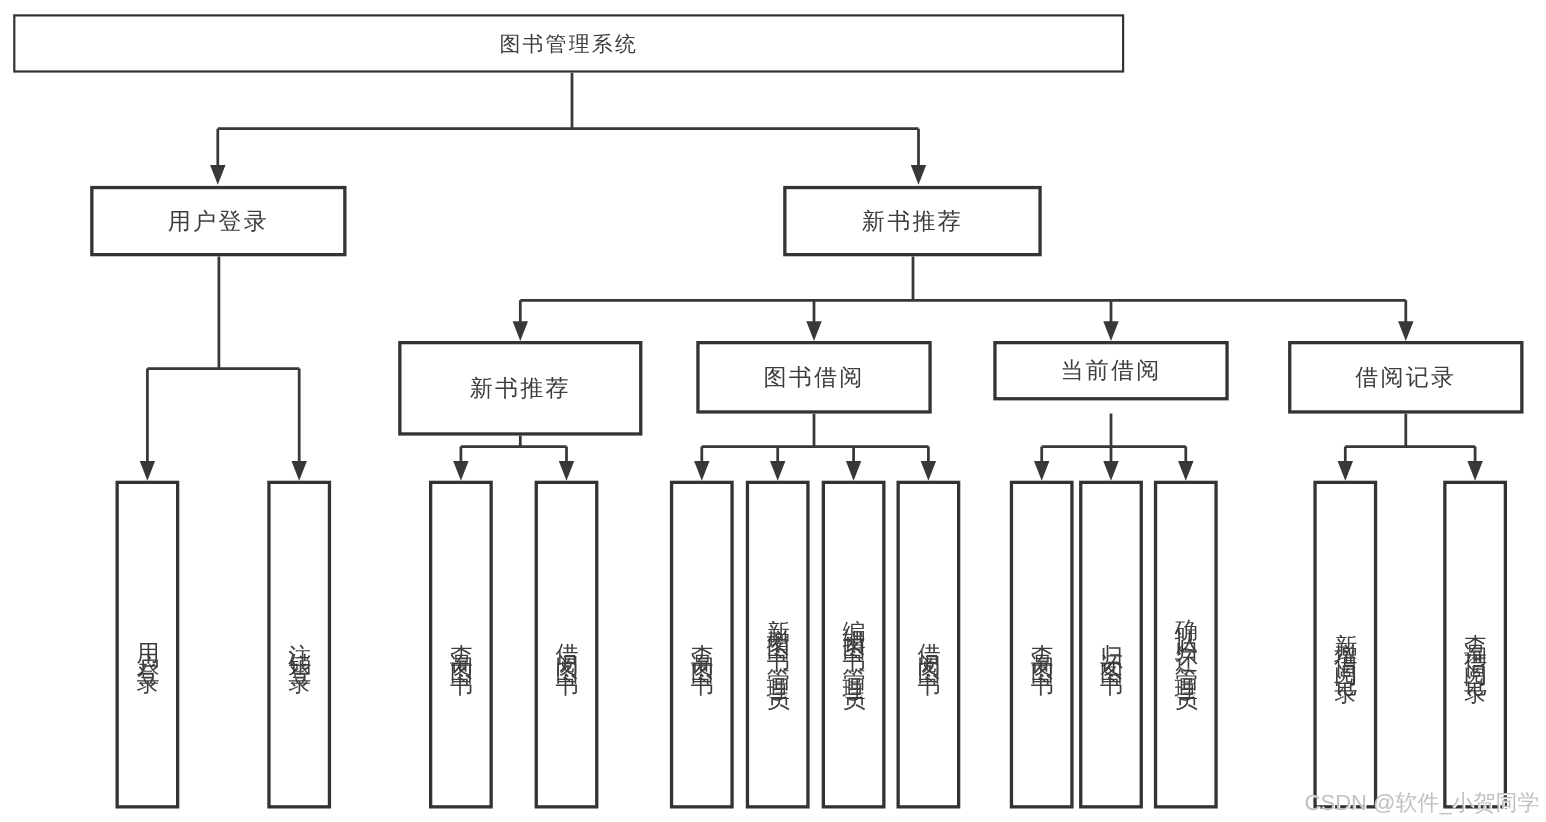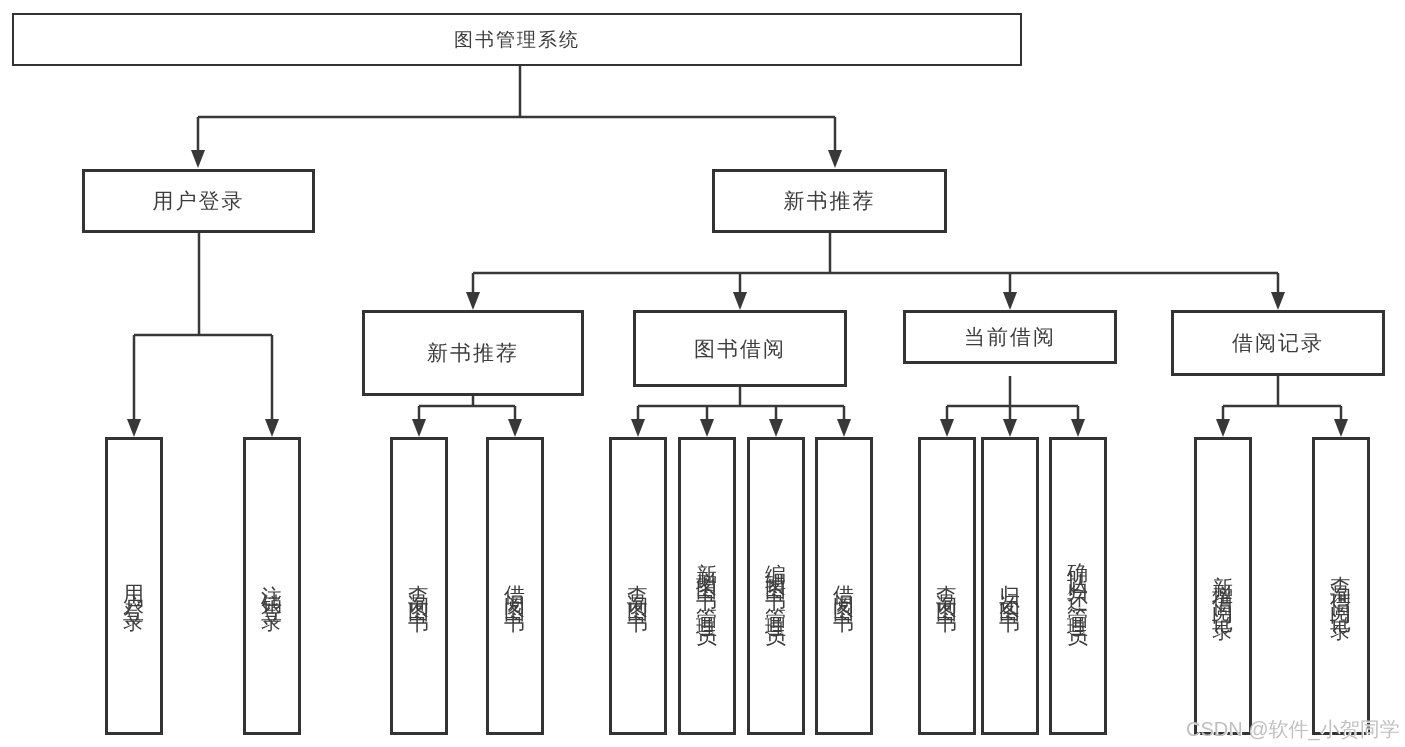--- a/index.html
+++ b/index.html
@@ -112,21 +112,21 @@
   <div class="box" style="left:82px;top:169px;width:233px;height:64px">
     <span class="hlabel">用户登录</span>
   </div>
   <div class="box" style="left:712px;top:169px;width:235px;height:64px">
     <span class="hlabel">新书推荐</span>
   </div>
 
   <div class="box" style="left:362px;top:310px;width:222px;height:86px">
     <span class="hlabel">新书推荐</span>
   </div>
-  <div class="box" style="left:633px;top:310px;width:214px;height:77px">
+  <div class="box" style="left:633px;top:310px;width:214px;height:66px">
     <span class="hlabel">图书借阅</span>
   </div>
   <div class="box" style="left:903px;top:310px;width:214px;height:54px">
     <span class="hlabel">当前借阅</span>
   </div>
   <div class="box" style="left:1171px;top:310px;width:214px;height:66px">
     <span class="hlabel">借阅记录</span>
   </div>
 
   <div class="box" style="left:105px;top:437px;width:58px;height:298px">

